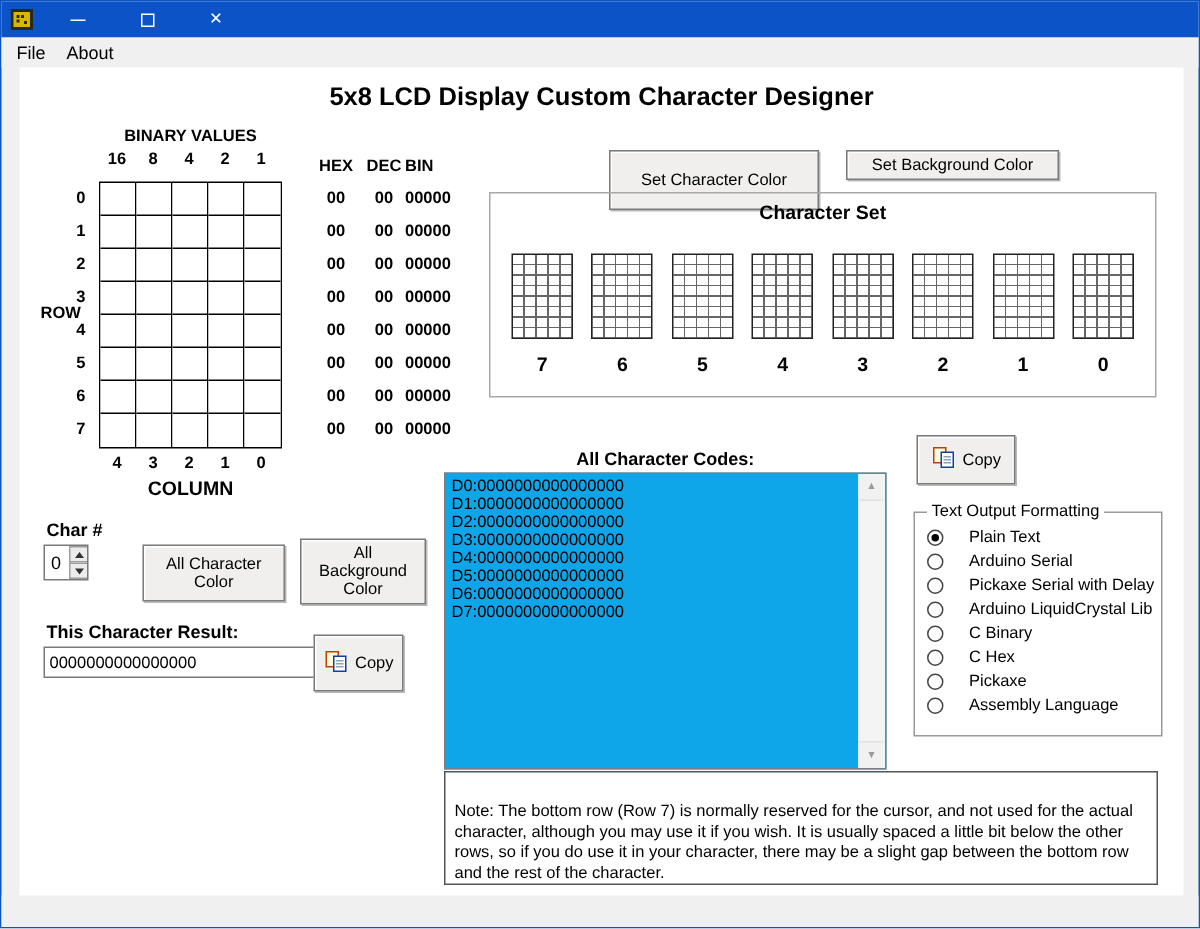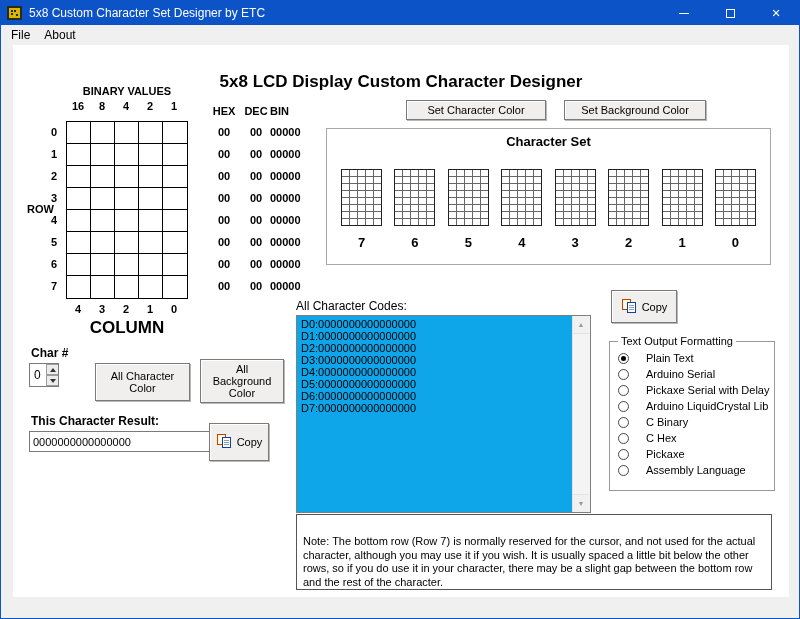--- a/index.html
+++ b/index.html
@@ -21,68 +21,68 @@
 
   
   .menubar { position:absolute; top:24px; left:0; right:0; height:20px; background:#f0f0f0; display:flex; align-items:center; padding-left:3px; }
   .menu-item { font-size:12px; padding:2px 7px; color:#000; }
   .menu-item span::first-letter { text-decoration:underline; }
 
   
   .form { position:absolute; left:12px; top:44px; width:776px; height:554px; background:#fff; }
   .statusbar { position:absolute; left:0; right:0; bottom:0; height:21px; background:#f0f0f0; }
 
-  .heading { position:absolute; top:10px; left:0; width:100%; text-align:center; font-size:17px; font-weight:bold; color:#000;margin-top:17px; }
+  .heading { position:absolute; top:10px; left:0; width:100%; text-align:center; font-size:17px; font-weight:bold; color:#000; }
 
   
   .binary-header { position:absolute; left:53px; top:40px; width:122px; text-align:center; font-size:11px; font-weight:bold; }
   .bit-labels { position:absolute; left:53px; top:55px; display:flex; }
   .axis-cell { width:24px; text-align:center; font-size:11px; font-weight:bold; }
   .row-label { position:absolute; left:14px; top:158px; font-size:11px; font-weight:bold; }
   .row-numbers { position:absolute; left:24px; top:76px; width:20px; }
   .row-cell { height:22px; line-height:22px; text-align:right; font-size:11px; font-weight:bold; }
   .pixel-grid { position:absolute; left:53px; top:76px; display:grid; grid-template-columns:repeat(5,24px); grid-auto-rows:22px; border:1px solid #000; background:#fff; }
   .cell { border-right:1px solid #000; border-bottom:1px solid #000; box-sizing:border-box; background:#fff; }
   .cell:nth-child(5n) { border-right:none; }
   .cell:nth-last-child(-n+5) { border-bottom:none; }
   .col-numbers { position:absolute; left:53px; top:258px; display:flex; }
-  .column-label { position:absolute; left:53px; top:273px; width:122px; text-align:center; font-size:17px; font-weight:bold; }
+  .column-label { position:absolute; left:53px; top:273px; width:122px; text-align:center; font-size:13px; font-weight:bold; }
 
   
   .codes-header { position:absolute; left:193px; top:60px; display:flex; font-weight:bold; font-size:11px; }
   .codes-rows { position:absolute; left:193px; top:76px; }
   .code-row { display:flex; height:22px; line-height:22px; font-size:11px; font-weight:bold; }
   .c-hex { width:36px; text-align:center; }
   .c-dec { width:28px; text-align:center; }
   .c-bin { width:48px; text-align:left; }
 
   
   .btn { position:absolute; box-sizing:border-box; background:#f0efee; border:1px solid #7a7a7a;
          box-shadow:inset 1px 1px 0 #ffffff, 1px 1px 0 #b9b9b9; font-size:11px; color:#000;
          display:flex; align-items:center; justify-content:center; text-align:center; cursor:default; }
-  #btn-set-char { left:393px; top:55px; width:140px; height:20px; }
+  #btn-set-char { left:393px; top:55px; width:140px; height:40px; }
   #btn-set-bg   { left:551px; top:55px; width:142px; height:20px; }
   #btn-copy-all { left:598px; top:245px; width:66px; height:33px; gap:5px; }
   #btn-copy-one { left:196px; top:378px; width:60px; height:38px; gap:5px; }
   #btn-all-char { left:82px;  top:318px; width:95px; height:38px; padding:0 4px; }
   #btn-all-bg   { left:187px; top:314px; width:84px; height:44px; padding:0 6px; }
 
   
   .charset-panel { position:absolute; left:313px; top:83px; width:445px; height:137px; border:1px solid #a8a8a8; box-sizing:border-box; }
   .charset-title { position:absolute; top:5px; left:0; width:100%; text-align:center; font-size:13px; font-weight:bold; }
   .charset-grids { position:absolute; top:40px; left:14px; right:14px; display:flex; justify-content:space-between; }
   .slot { width:41px; display:flex; flex-direction:column; align-items:center; }
   .mini-grid { width:41px; height:57px; border:1px solid #222; box-sizing:border-box; background-color:#fff;
     background-image:
       repeating-linear-gradient(to right, transparent 0 7px, #666 7px 8px),
       repeating-linear-gradient(to bottom, transparent 0 6px, #666 6px 7px); }
   .slot-label { margin-top:9px; font-size:13px; font-weight:bold; }
 
   
-  .all-codes-label { position:absolute; left:283px; top:254px; width:295px; font-size:12px; font-weight:normal; }
+  .all-codes-label { position:absolute; left:283px; top:254px; width:295px; text-align:center; font-size:12px; font-weight:bold; }
   .all-codes-box { position:absolute; left:283px; top:270px; width:295px; height:198px; background:#0ea5e9; border:1px solid #7f7f7f; box-sizing:border-box; }
   .all-codes-text { position:absolute; left:4px; top:2px; right:20px; bottom:2px; font-size:11px; line-height:12px; white-space:pre; overflow:hidden; }
   .vscroll { position:absolute; top:0; right:0; bottom:0; width:17px; background:#f4f4f4; border-left:1px solid #e2e2e2; }
   .varrow { position:absolute; left:0; width:16px; height:17px; display:flex; align-items:center; justify-content:center; font-size:7px; color:#9a9a9a; background:#f1f1f1; }
   .varrow.up { top:0; border-bottom:1px solid #e2e2e2; }
   .varrow.down { bottom:0; border-top:1px solid #e2e2e2; }
 
   
   fieldset.formatting { position:absolute; left:596px; top:290px; width:162px; height:156px; border:1px solid #9a9a9a;
     margin:0; padding:3px 4px 0 8px; box-sizing:border-box; background:#fff; }
@@ -119,21 +119,20 @@
     <span class="app-icon">
       <svg width="16" height="16" viewBox="0 0 16 16">
         <rect x="0" y="1" width="15" height="14" fill="#2a2a1a"></rect>
         <rect x="2" y="3" width="11" height="10" fill="#d9b600"></rect>
         <rect x="4" y="5" width="2" height="2" fill="#2a2a1a"></rect>
         <rect x="7" y="5" width="2" height="2" fill="#2a2a1a"></rect>
         <rect x="4" y="8" width="2" height="2" fill="#2a2a1a"></rect>
         <rect x="9" y="9" width="2" height="2" fill="#2a2a1a"></rect>
       </svg>
     </span>
-    <span class="title-text">5x8 Custom Character Set Designer by ETC</span>
     <div class="caption-btns">
       <div class="cap">
           <span class="min-glyph"></span>
         </div>
       <div class="cap">
           <span class="max-glyph"></span>
         </div>
       <div class="cap">
           <span class="close-glyph">✕</span>
         </div>

